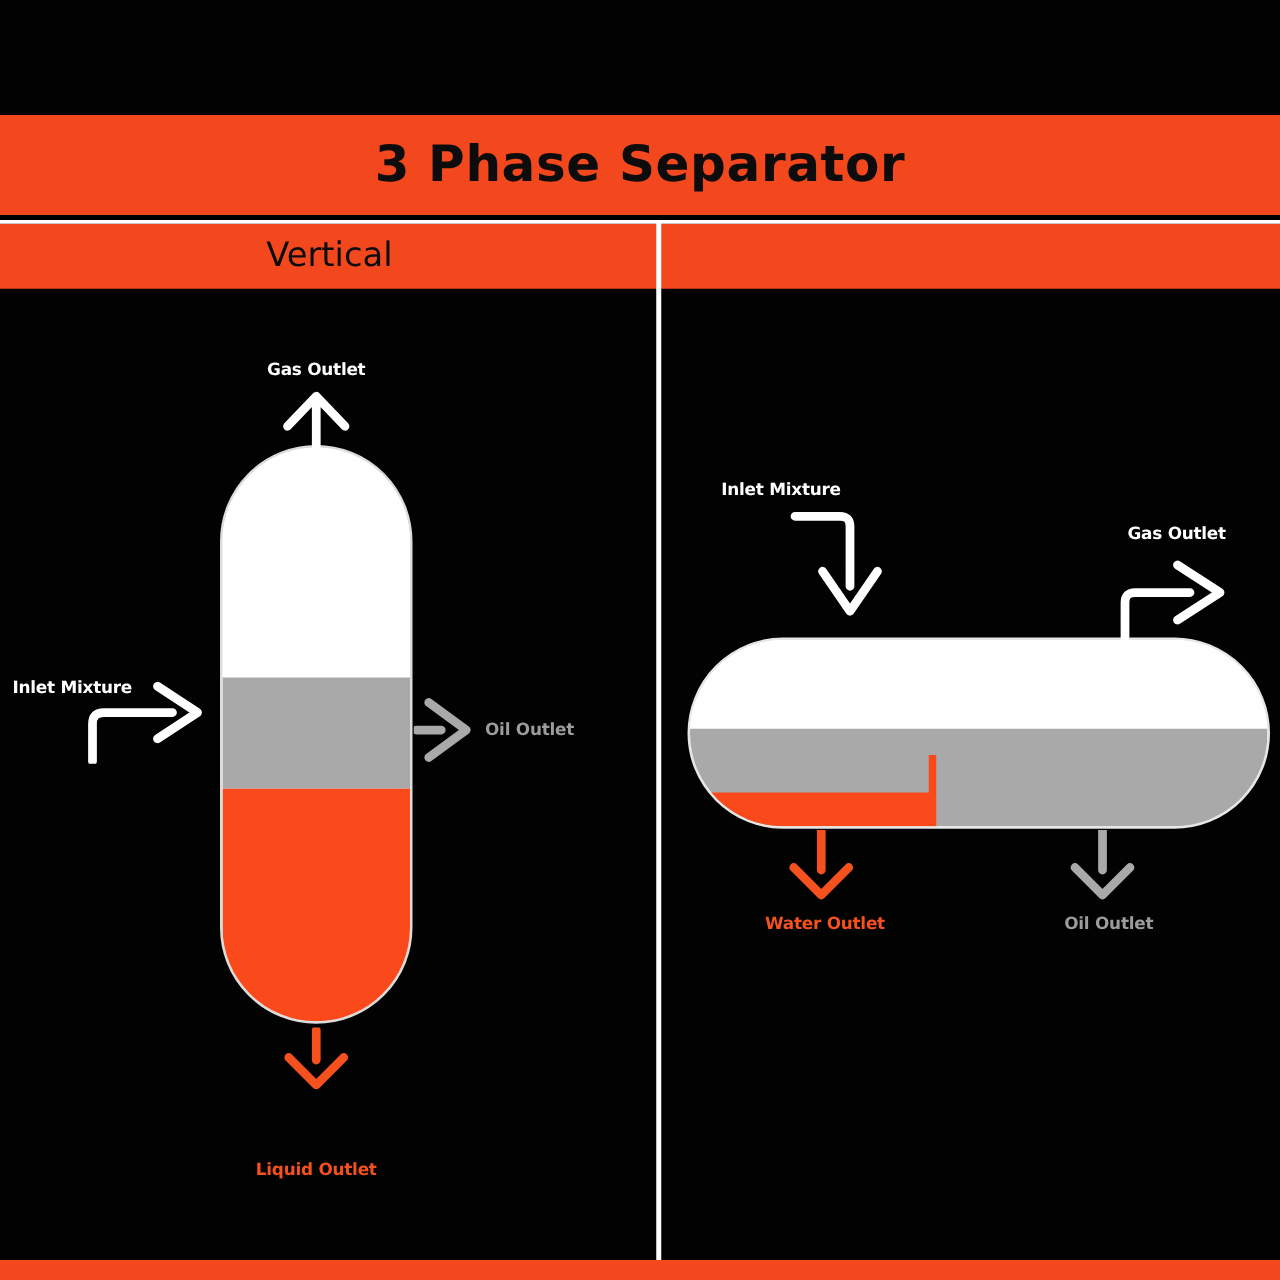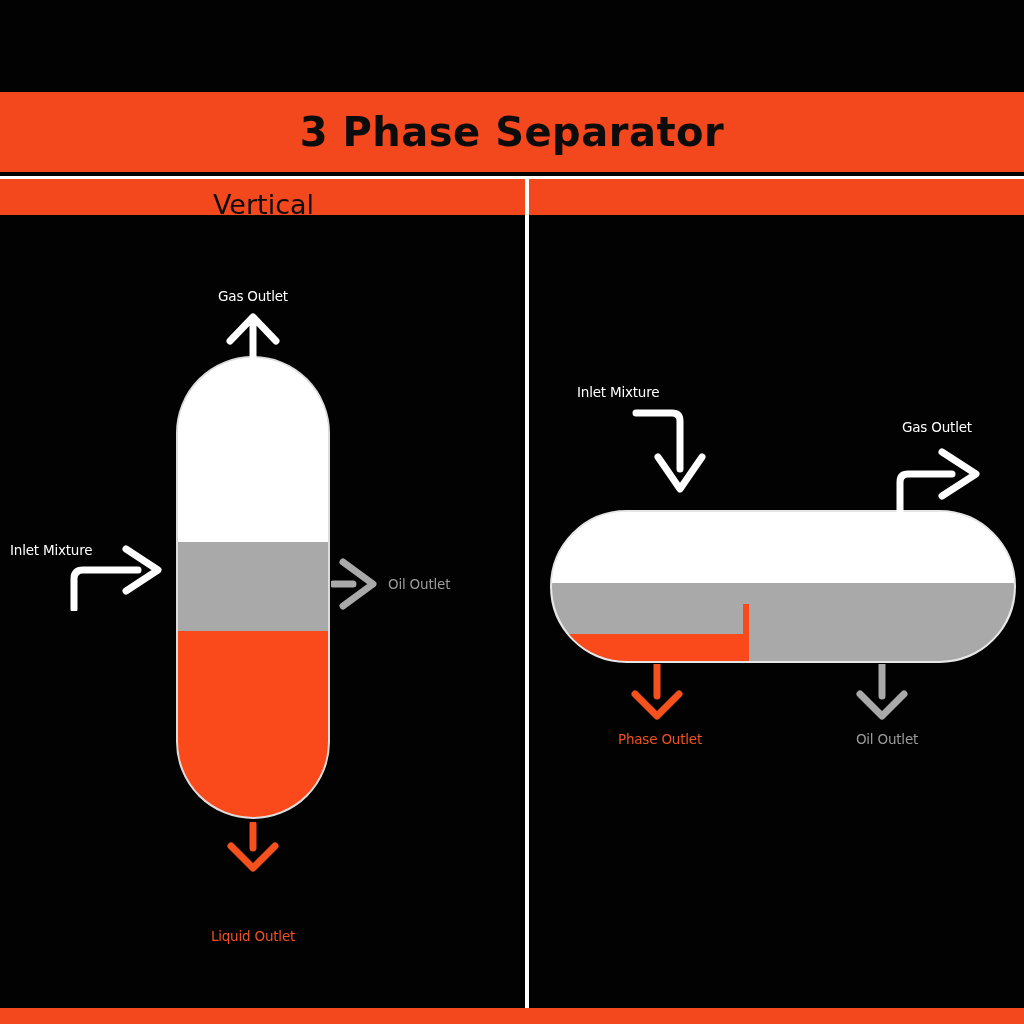--- a/index.html
+++ b/index.html
@@ -13,35 +13,35 @@
     position:absolute;left:0;top:92px;width:1024px;height:80px;
     background:var(--band-orange,#F3481E);
     display:flex;align-items:center;justify-content:center;
   }
   .title-band h1{
     margin:0;font-size:40px;font-weight:bold;letter-spacing:.5px;
     color:var(--heading-text,#0C0C0C);
   }
   .hline{position:absolute;left:0;top:176px;width:1024px;height:3px;background:#fff;z-index:4;}
   .header-band{
-    position:absolute;left:0;top:179px;width:1024px;height:36px;
+    position:absolute;left:0;top:179px;width:1024px;height:52px;
     background:var(--band-orange,#F3481E);display:flex;z-index:1;
   }
   .col-header{
     line-height:51px;text-align:center;font-size:27px;font-weight:400;
     color:var(--heading-text,#0C0C0C);
   }
   .col-header.left{width:527px;}
   .col-header.right{width:497px;}
   .vline{position:absolute;left:525px;top:176px;width:4px;height:848px;background:#fff;z-index:3;}
   .bottom-strip{position:absolute;left:0;top:1008px;width:1024px;height:16px;
     background:var(--band-orange,#F3481E);z-index:5;}
 
   
-  .lbl{position:absolute;font-weight:normal;font-size:13.5px;letter-spacing:-.2px;white-space:nowrap;z-index:2;}
+  .lbl{position:absolute;font-weight:bold;font-size:13.5px;letter-spacing:-.2px;white-space:nowrap;z-index:2;}
   .lbl.white{color:var(--white,#fff);}
   .lbl.gray{color:var(--label-gray,#9C9C9C);}
   .lbl.orange{color:var(--arrow-orange,#F4511E);}
   .ctr{text-align:center;}
   .arrow{position:absolute;z-index:2;}
   .arrow path{fill:none;stroke:currentColor;stroke-width:7;stroke-linecap:round;stroke-linejoin:round;}
   .arrow.white{color:var(--white,#fff);}
   .arrow.gray{color:var(--phase-gray,#A9A9A9);}
   .arrow.orange{color:var(--arrow-orange,#F4511E);}
 
@@ -124,21 +124,21 @@
     <div class="h-vessel">
       <div class="h-gas"></div>
       <div class="h-oil"></div>
       <div class="h-water"></div>
       <div class="h-weir"></div>
     </div>
 
     <svg class="arrow orange" style="left:626px;top:664px;" width="62" height="58" viewBox="0 0 62 58">
       <path d="M31 0 V32 M9 30 L31 52 L53 30"></path>
     </svg>
-    <div class="lbl orange ctr" style="left:585px;top:731px;width:150px;">Phase Outlet</div>
+    <div class="lbl orange ctr" style="left:585px;top:731px;width:150px;">Water Outlet</div>
 
     <svg class="arrow gray" style="left:851px;top:664px;" width="62" height="58" viewBox="0 0 62 58">
       <path d="M31 0 V32 M9 30 L31 52 L53 30"></path>
     </svg>
     <div class="lbl gray ctr" style="left:812px;top:731px;width:150px;">Oil Outlet</div>
   </section>
 
   <div class="bottom-strip"></div>
 </div>
 

